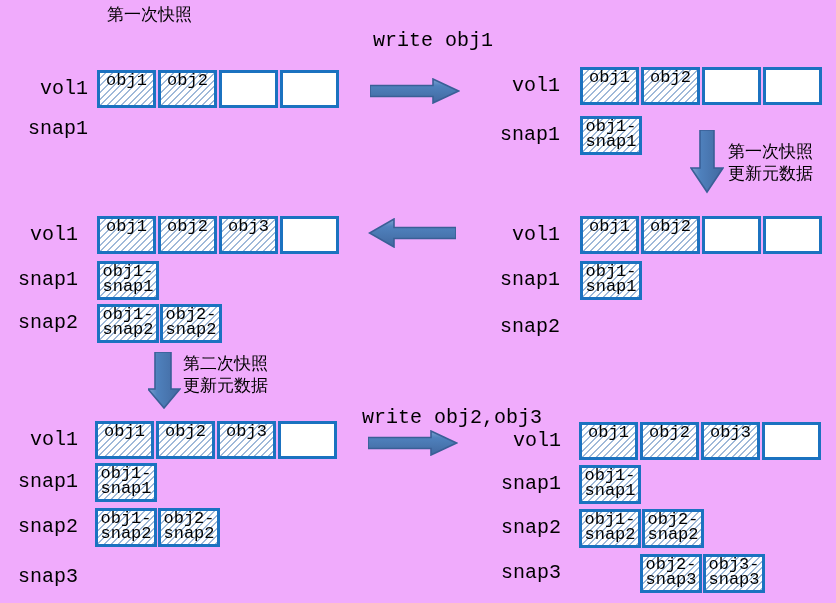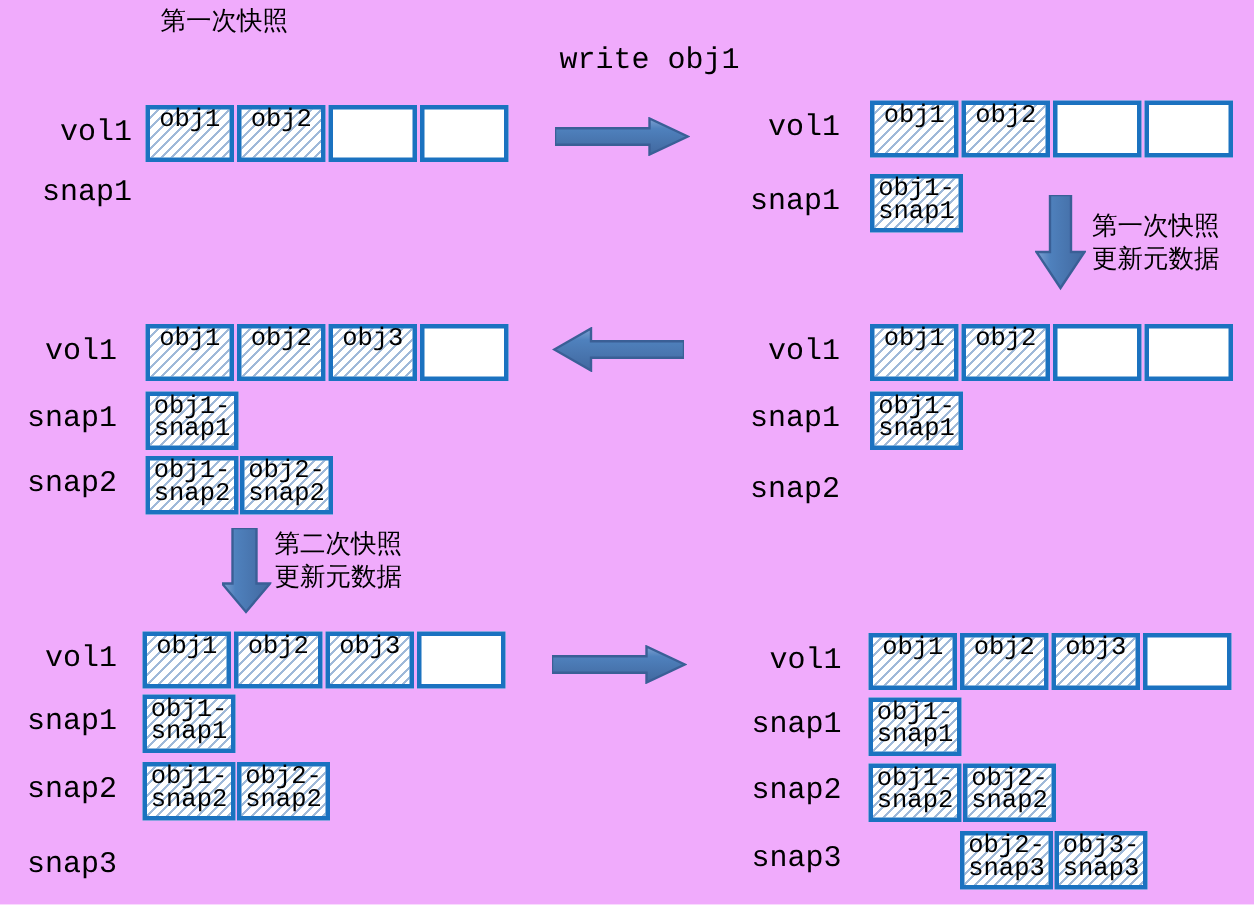--- a/index.html
+++ b/index.html
@@ -43,20 +43,23 @@
     <div>write obj1</div>
   </div>
   <div class="note" style="left:728px;top:142px;">
     <div>第一次快照</div>
     <div>更新元数据</div>
   </div>
   <div class="note" style="left:183px;top:354px;">
     <div>第二次快照</div>
     <div>更新元数据</div>
   </div>
+  <div class="note write" style="left:362px;top:408px;">
+    <div>write obj2,obj3</div>
+  </div>
 
   <svg class="arrow" style="left:370px;top:78px;" width="90" height="26" viewBox="0 0 90 26">
     <polygon points="0,7.5 63,7.5 63,1 88.5,13 63,25 63,18.5 0,18.5" fill="url(#gv)" class="arrow-shape" stroke="#3A5F96" stroke-width="1.6"></polygon>
   </svg>
   <svg class="arrow" style="left:690px;top:130px;" width="34" height="64" viewBox="0 0 34 64">
     <polygon points="10,0 24,0 24,38 33,38 17,62 1,38 10,38" fill="url(#gh)" class="arrow-shape" stroke="#3A5F96" stroke-width="1.6"></polygon>
   </svg>
   <svg class="arrow" style="left:368px;top:218px;" width="88" height="30" viewBox="0 0 88 30">
     <polygon points="88,9.5 26,9.5 26,1 1.5,15 26,29 26,20.5 88,20.5" fill="url(#gv)" class="arrow-shape" stroke="#3A5F96" stroke-width="1.6"></polygon>
   </svg>

